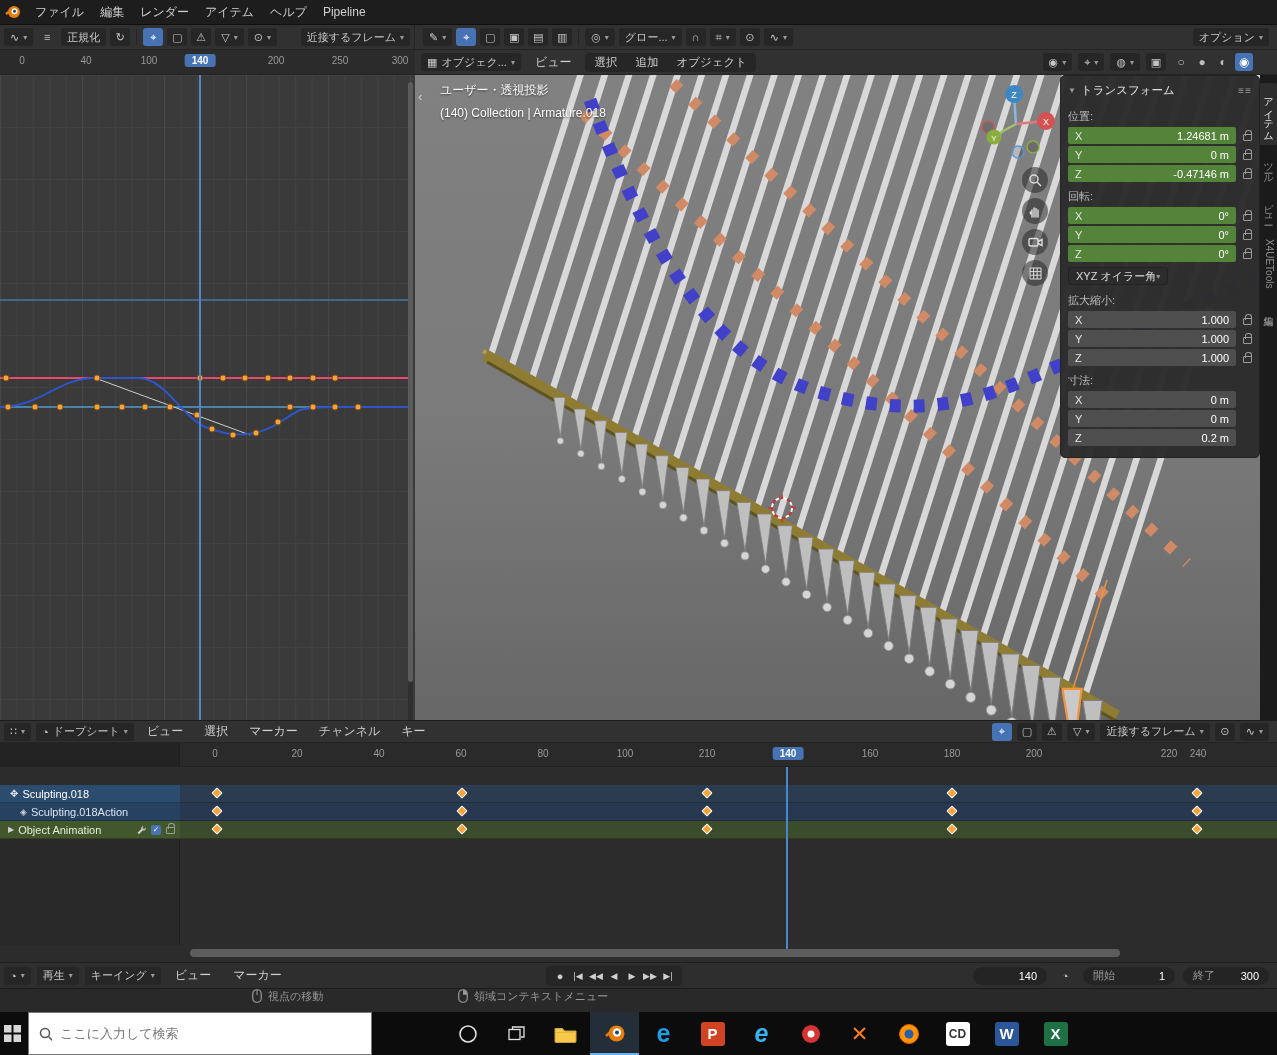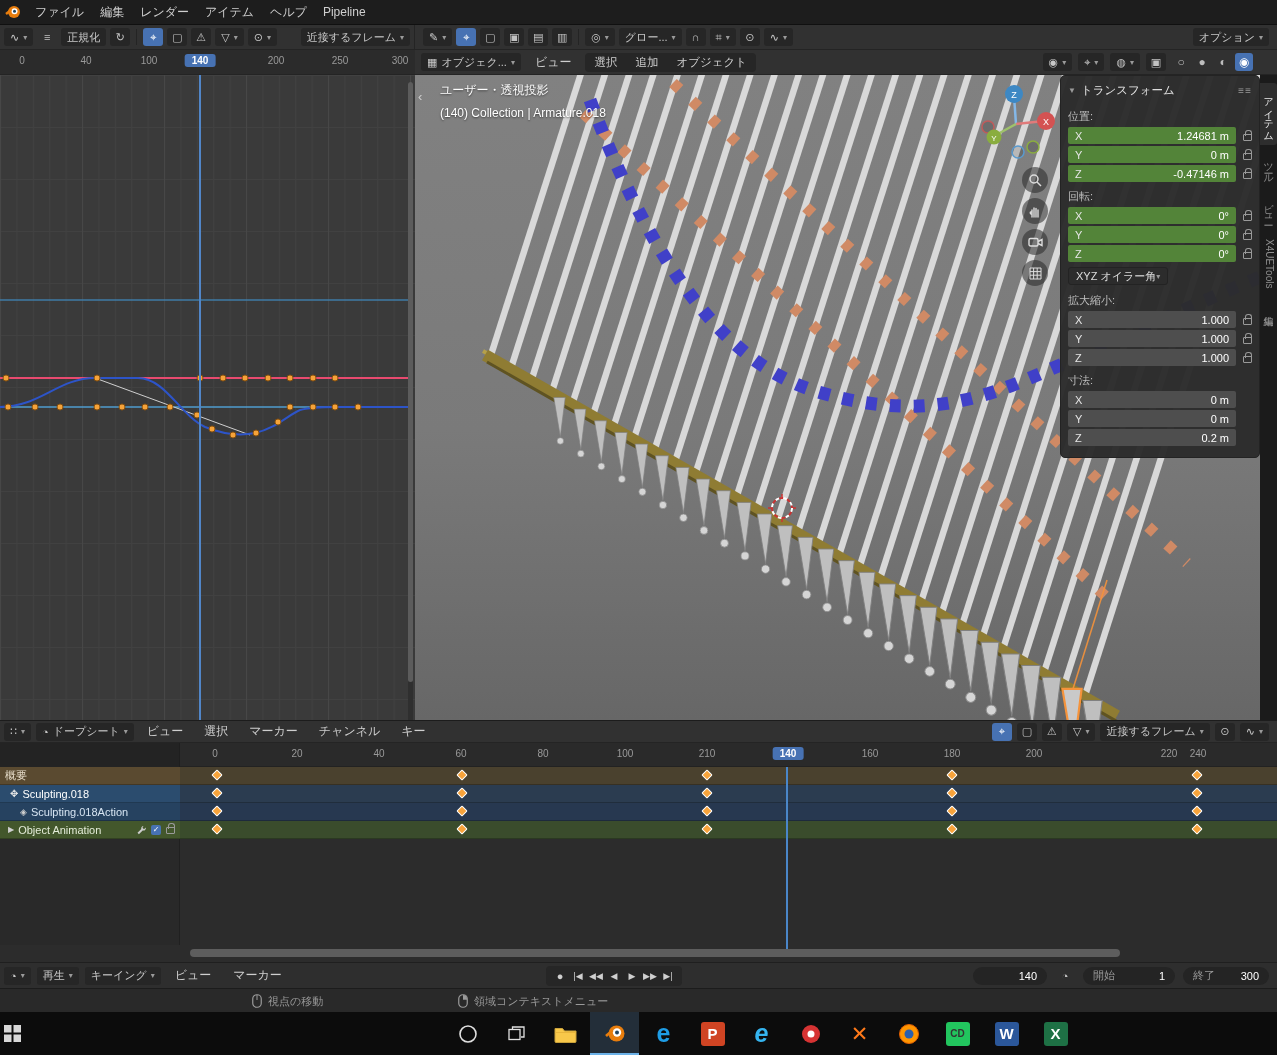--- a/index.html
+++ b/index.html
@@ -86,21 +86,21 @@
   
   .timeline{position:absolute;left:0;top:962px;width:1277px;height:26px;background:#2e2e2e;border-top:1px solid #1f1f1f;display:flex;align-items:center;gap:6px;padding:0 8px 0 4px}
   .tl-center{position:absolute;left:546px;top:3px;display:flex;align-items:center;gap:2px;background:#262626;border-radius:4px;padding:1px 6px;height:20px}
   .tl-btn{min-width:16px;height:16px;display:flex;align-items:center;justify-content:center;color:#cfcfcf;font-size:9px}
   .tl-right{margin-left:auto;display:flex;align-items:center;gap:8px}
   .tl-field{background:#242424;border-radius:9px;height:18px;display:flex;align-items:center;justify-content:flex-end;padding:0 10px;color:#fff;font-size:11px}
   .tl-field .lbl{color:#9a9a9a;margin-right:auto;padding-right:10px}
 
   
   .statusbar{position:absolute;left:0;top:988px;width:1277px;height:24px;background:#292929;border-top:1px solid #1c1c1c}
-  .st-item{position:absolute;top:0;height:24px;display:flex;align-items:center;gap:6px;color:#9a9a9a;font-size:11px}
+  .st-item{position:absolute;top:0;height:24px;display:flex;gap:6px;color:#9a9a9a;font-size:11px}
 
   
   .taskbar{position:absolute;left:0;top:1012px;width:1277px;height:43px;background:#0c0c0c}
   .startbtn{position:absolute;left:4px;top:13px}
   .searchbox{position:absolute;left:28px;top:0;width:344px;height:43px;background:#fff;border:1px solid #777;display:flex;align-items:center;gap:8px;padding:0 10px}
   .searchbox input{border:none;outline:none;background:transparent;font-size:13px;color:#333;width:100%;font-family:inherit}
   .tb-apps{position:absolute;left:443px;top:0;height:43px;display:flex}
   .tb-item{width:49px;height:43px;display:flex;align-items:center;justify-content:center}
   .tb-item.active{background:rgba(120,170,220,.22);border-bottom:2px solid #6cb2e8}
   .sq-ic{width:24px;height:24px;border-radius:3px;display:flex;align-items:center;justify-content:center;color:#fff;font-weight:bold;font-size:15px}
@@ -575,32 +575,20 @@
     <span class="rnum" style="left:625px">100</span>
     <span class="rnum" style="left:707px">210</span>
     <span class="ph-badge" style="left:788px;top:4px">140</span>
     <span class="rnum" style="left:870px">160</span>
     <span class="rnum" style="left:952px">180</span>
     <span class="rnum" style="left:1034px">200</span>
     <span class="rnum" style="left:1169px">220</span>
     <span class="rnum" style="left:1198px">240</span>
   </div>
 
-  <div class="ch-row" style="top:46px">
-    <div class="ch-label" style="background:#5a4a30;color:#e3d9c6">
-        <span>概要</span>
-      </div>
-    <div class="ch-lane" style="background:#4a412e">
-      <div class="key" style="left:33px"></div>
-      <div class="key" style="left:278px"></div>
-      <div class="key" style="left:523px"></div>
-      <div class="key" style="left:768px"></div>
-      <div class="key" style="left:1013px"></div>
-    </div>
-  </div>
   <div class="ch-row" style="top:64px">
     <div class="ch-label" style="background:#2b4c6e;color:#fff;padding-left:10px">
       <span style="color:#e8e8e8;font-size:10px">✥</span>
         <span>Sculpting.018</span>
     </div>
     <div class="ch-lane" style="background:#2b3c50">
       <div class="key" style="left:33px"></div>
       <div class="key" style="left:278px"></div>
       <div class="key" style="left:523px"></div>
       <div class="key" style="left:768px"></div>
@@ -705,20 +693,27 @@
   </div>
 </div>
 
 <div class="taskbar">
   <svg class="startbtn" width="17" height="17">
       <rect width="7.5" height="7.5" fill="#d8d8d8"></rect>
       <rect x="9.5" width="7.5" height="7.5" fill="#d8d8d8"></rect>
       <rect y="9.5" width="7.5" height="7.5" fill="#d8d8d8"></rect>
       <rect x="9.5" y="9.5" width="7.5" height="7.5" fill="#d8d8d8"></rect>
     </svg>
+  <div class="searchbox">
+    <svg width="14" height="14">
+        <circle cx="6" cy="6" r="4.5" fill="none" stroke="#555" stroke-width="1.5"></circle>
+        <line x1="9.5" y1="9.5" x2="13.5" y2="13.5" stroke="#555" stroke-width="1.5"></line>
+      </svg>
+    <input type="text" placeholder="ここに入力して検索" style="">
+  </div>
   <div class="tb-apps">
     <div class="tb-item">
         <svg width="20" height="20">
           <circle cx="10" cy="10" r="8" fill="none" stroke="#e0e0e0" stroke-width="1.6"></circle>
         </svg>
       </div>
     <div class="tb-item">
         <svg width="17" height="15">
           <rect x="1" y="3.5" width="11" height="10" fill="none" stroke="#e0e0e0" stroke-width="1.3"></rect>
           <path d="M4.5,3.5 V1 H16 V11 H13" fill="none" stroke="#e0e0e0" stroke-width="1.3"></path>
@@ -756,21 +751,21 @@
     <div class="tb-item">
         <span style="color:#ff7a1a;font-size:21px;font-weight:bold;line-height:1">✕</span>
       </div>
     <div class="tb-item">
         <svg width="22" height="22">
           <circle cx="11" cy="11" r="9.5" fill="#ff9500" stroke="#e05e00"></circle>
           <circle cx="11" cy="11" r="4.5" fill="#2a5fad"></circle>
         </svg>
       </div>
     <div class="tb-item">
-        <span class="sq-ic" style="background:#22c55e;color:#333;font-size:10px">CD</span>
+        <span class="sq-ic" style="background:#ffffff;color:#333;font-size:12px">CD</span>
       </div>
     <div class="tb-item">
         <span class="sq-ic" style="background:#2b579a">W</span>
       </div>
     <div class="tb-item">
         <span class="sq-ic" style="background:#1e7145">X</span>
       </div>
   </div>
 </div>
 

